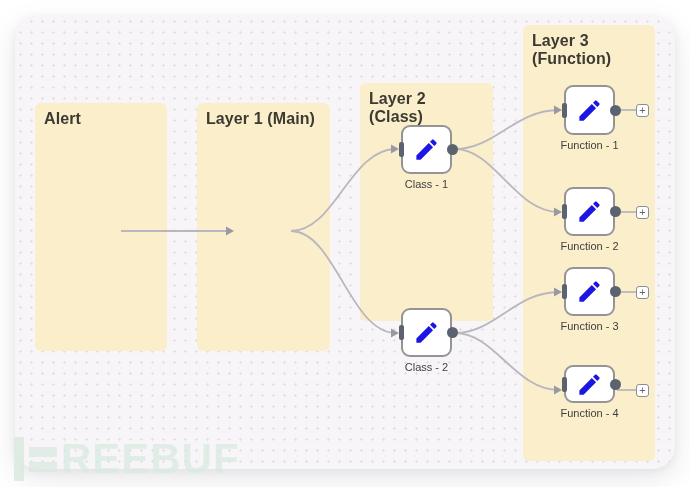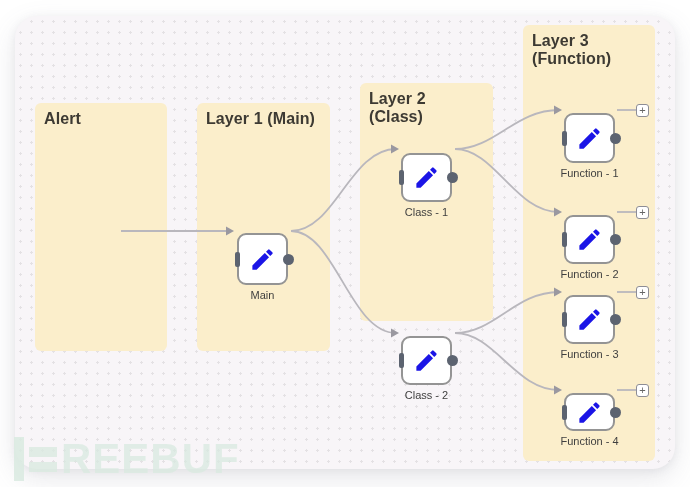--- a/index.html
+++ b/index.html
@@ -37,21 +37,21 @@
     padding:7px 9px;font-size:16px;font-weight:700;color:var(--title-color);
     letter-spacing:.1px;
   }
 
   svg.wires{position:absolute;left:0;top:0;width:690px;height:487px;pointer-events:none;}
   .wire{stroke:var(--wire);stroke-width:1.8;fill:none;}
   .arrowhead{fill:var(--arrow);}
 
   .node{
     position:absolute;background:#ffffff;border:2px solid var(--node-border);
-    border-radius:9px;display:flex;align-items:center;justify-content:center;margin-top:28px;
+    border-radius:9px;display:flex;align-items:center;justify-content:center;
   }
   .node.trigger{border-radius:26px 9px 9px 26px;}
   .out-dot{
     position:absolute;right:-7.5px;top:50%;margin-top:-5.5px;width:11px;height:11px;
     border-radius:50%;background:var(--connector);
   }
   .in-bar{
     position:absolute;left:-4px;top:50%;margin-top:-7.5px;width:5px;height:15px;
     border-radius:2px;background:var(--connector);
   }
@@ -117,28 +117,20 @@
     <polygon class="arrowhead" points="234,231 226,226.5 226,235.5"></polygon>
     <polygon class="arrowhead" points="399,149 391,144.5 391,153.5"></polygon>
     <polygon class="arrowhead" points="399,333 391,328.5 391,337.5"></polygon>
     <polygon class="arrowhead" points="562,110 554,105.5 554,114.5"></polygon>
     <polygon class="arrowhead" points="562,212 554,207.5 554,216.5"></polygon>
     <polygon class="arrowhead" points="562,292 554,287.5 554,296.5"></polygon>
     <polygon class="arrowhead" points="562,390 554,385.5 554,394.5"></polygon>
   </svg>
 
 
-  <div class="node" style="left:237px;top:205px;width:51px;height:52px;">
-    <svg class="pencil-svg" viewBox="0 0 24 24">
-      <path d="M3 17.25V21h3.75L17.81 9.94l-3.75-3.75L3 17.25zM20.71 7.04c.39-.39.39-1.02 0-1.41l-2.34-2.34a1 1 0 0 0-1.41 0l-1.83 1.83 3.75 3.75 1.83-1.83z"></path>
-    </svg>
-    <div class="in-bar"></div>
-    <div class="out-dot"></div>
-    <div class="node-label">Main</div>
-  </div>
 
   <div class="node" style="left:401px;top:125px;width:51px;height:49px;">
     <svg class="pencil-svg" viewBox="0 0 24 24">
       <path d="M3 17.25V21h3.75L17.81 9.94l-3.75-3.75L3 17.25zM20.71 7.04c.39-.39.39-1.02 0-1.41l-2.34-2.34a1 1 0 0 0-1.41 0l-1.83 1.83 3.75 3.75 1.83-1.83z"></path>
     </svg>
     <div class="in-bar"></div>
     <div class="out-dot"></div>
     <div class="node-label">Class - 1</div>
   </div>
 

